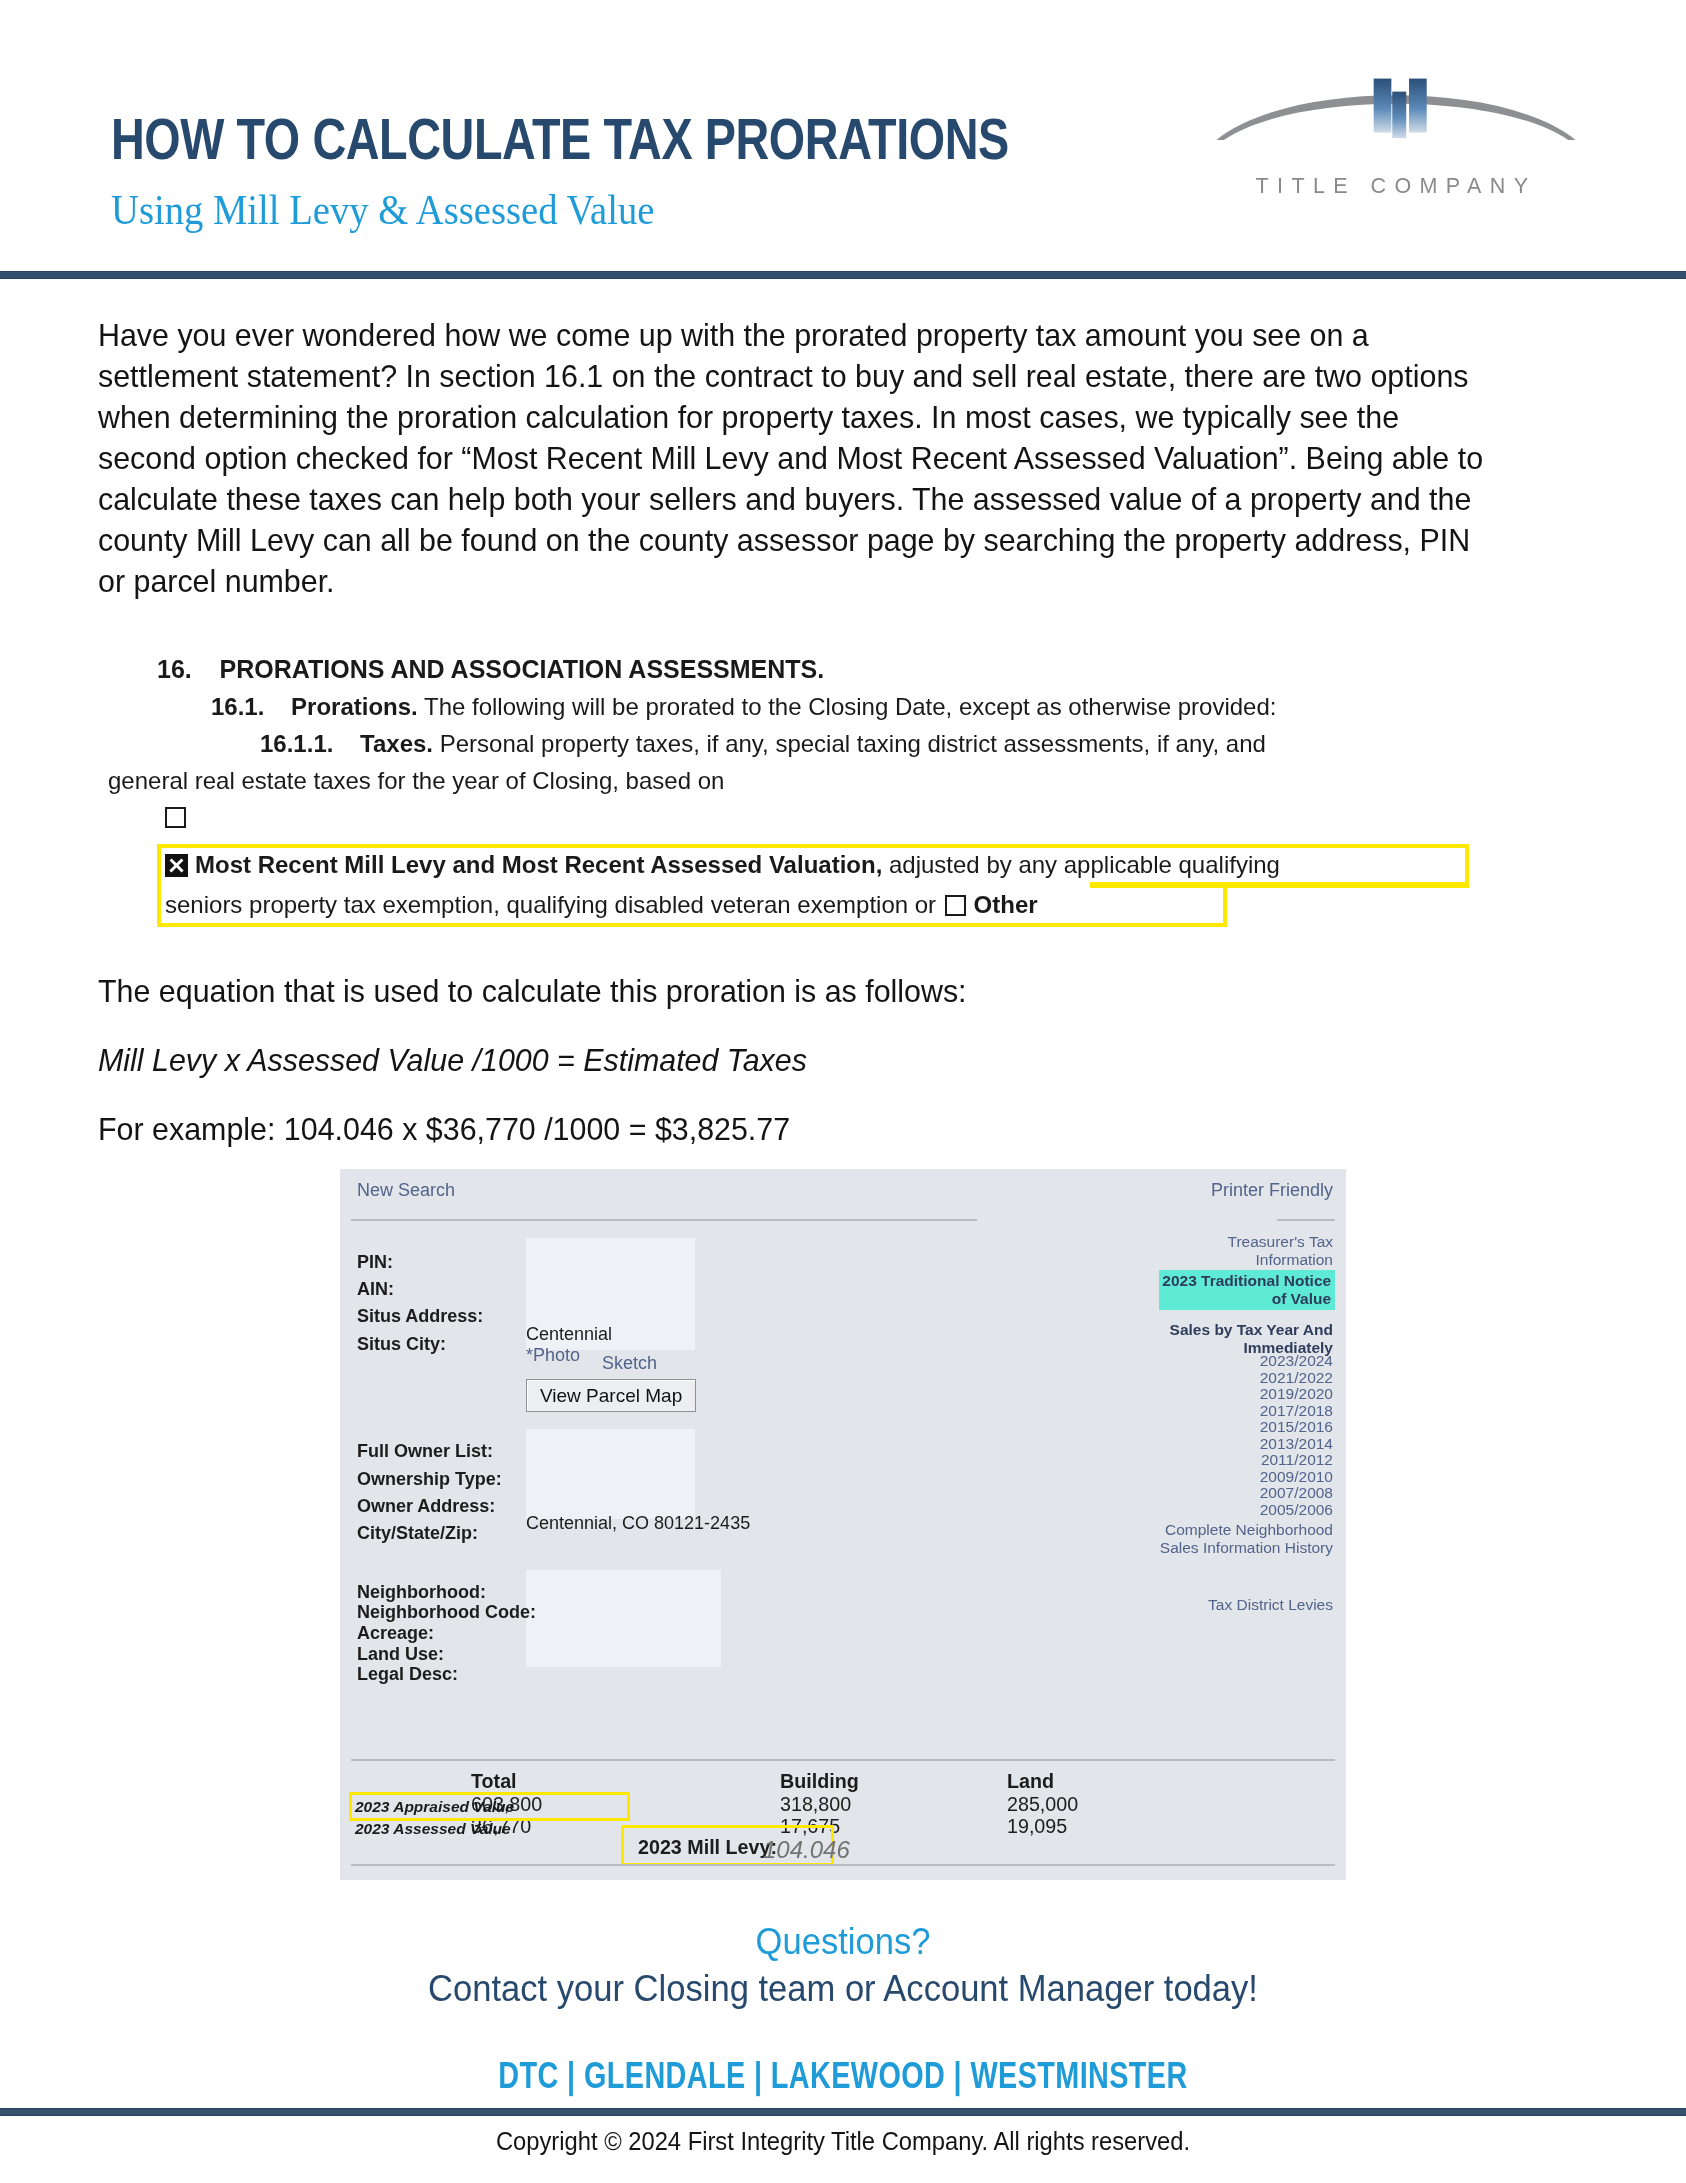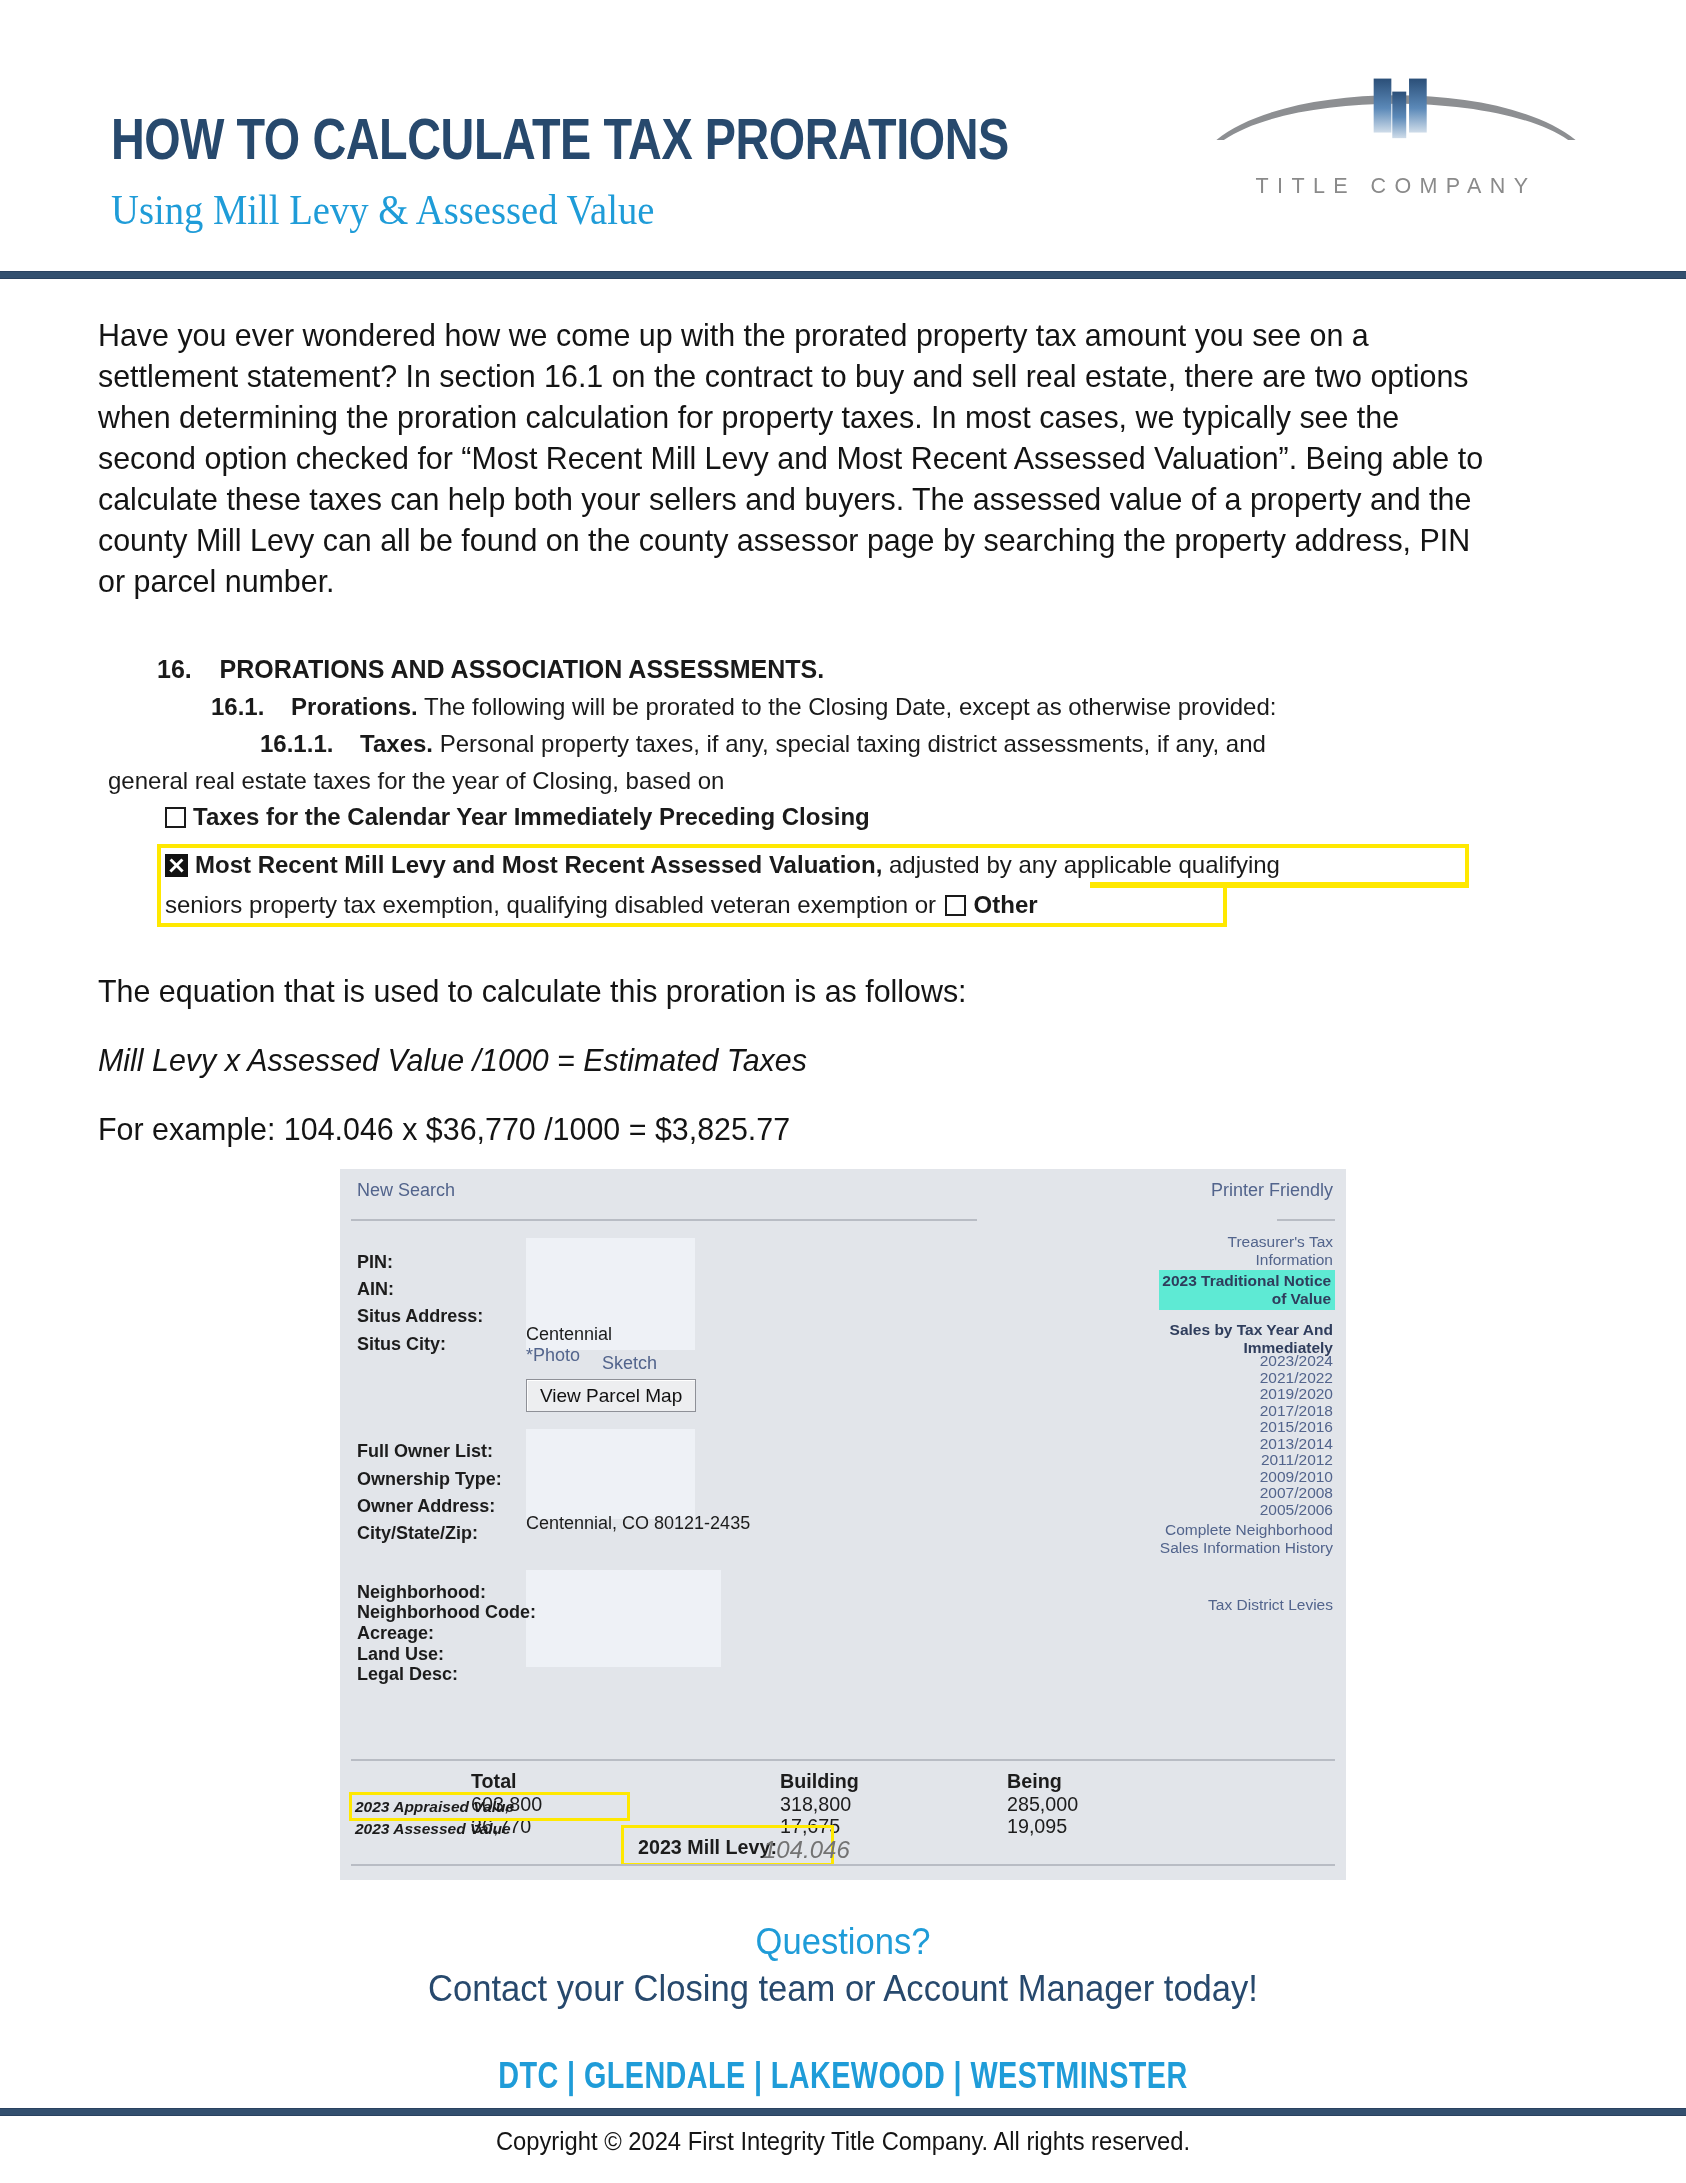--- a/index.html
+++ b/index.html
@@ -320,21 +320,21 @@
   <div class="c-line c-l2">
     <span class="b">16.1.1.</span>&nbsp;&nbsp;&nbsp;
     <span class="b">Taxes.</span>
     <span>Personal property taxes, if any, special taxing district assessments, if any, and</span>
   </div>
 
   <div class="c-line c-l3">general real estate taxes for the year of Closing, based on</div>
 </div>
 
 <div class="opt-row opt-pre">
-  <span class="cb-empty"></span><span>Taxes for the Calendar Year Immediately Preceding Closing</span>
+  <span class="cb-empty"></span>
 </div>
 
 <div class="opt-row opt-a">
   <span class="cb-checked"></span><span class="b">Most Recent Mill Levy and Most Recent Assessed Valuation,</span>
   <span>adjusted by any applicable qualifying</span>
 </div>
 
 <div class="opt-row opt-b">
   <span>seniors property tax exemption, qualifying disabled veteran exemption or</span><span class="cb-empty" style="margin-left:9.4px"></span><span class="b">Other</span>
 </div>
@@ -411,21 +411,21 @@
     <div>Complete Neighborhood</div>
     <div>Sales Information History</div>
   </div>
 
   <div class="as-right" style="top:427px;">Tax District Levies</div>
 
   <div class="as-rule as-rule-bottom"></div>
 
   <div class="vt-head" style="left:131px;top:601px;">Total</div>
   <div class="vt-head" style="left:440px;top:601px;">Building</div>
-  <div class="vt-head" style="left:667px;top:601px;">Being</div>
+  <div class="vt-head" style="left:667px;top:601px;">Land</div>
 
   <div class="vt-rowlabel" style="left:15px;top:629px;">2023 Appraised Value</div>
   <div class="vt-num" style="left:131px;top:624px;">603,800</div>
   <div class="vt-num" style="left:440px;top:624px;">318,800</div>
   <div class="vt-num" style="left:667px;top:624px;">285,000</div>
 
   <div class="vt-rowlabel" style="left:15px;top:651px;">2023 Assessed Value</div>
   <div class="vt-num" style="left:131px;top:646px;">36,770</div>
   <div class="vt-num" style="left:440px;top:646px;">17,675</div>
   <div class="vt-num" style="left:667px;top:646px;">19,095</div>

